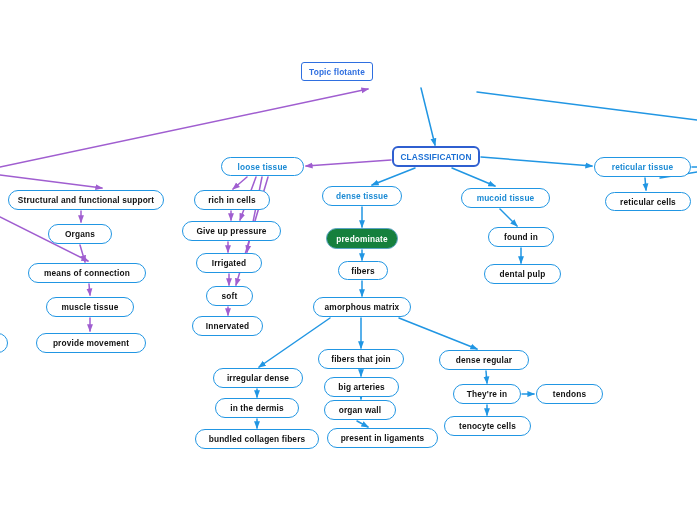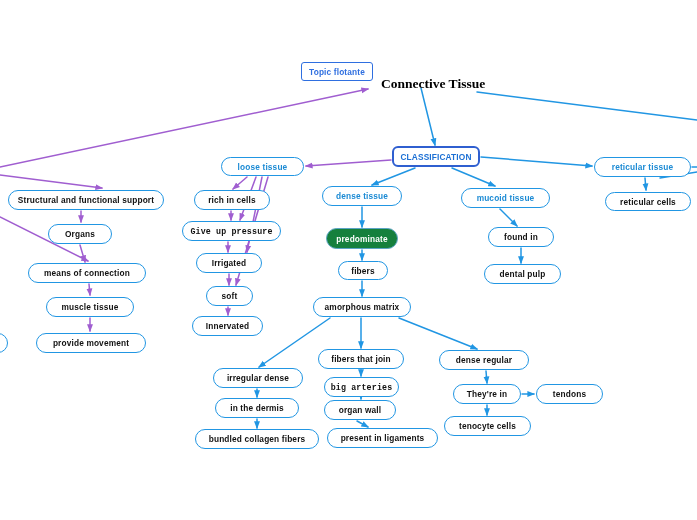--- a/index.html
+++ b/index.html
@@ -120,21 +120,20 @@
         <path d="M 257,389 L 257,397" stroke="#2196e3" stroke-width="1.5" fill="none" stroke-linecap="round" marker-end="url(#arrow-blue)"></path>
         <path d="M 257,419 L 257,428" stroke="#2196e3" stroke-width="1.5" fill="none" stroke-linecap="round" marker-end="url(#arrow-blue)"></path>
         <path d="M 486,371 L 487,383" stroke="#2196e3" stroke-width="1.5" fill="none" stroke-linecap="round" marker-end="url(#arrow-blue)"></path>
         <path d="M 522,394 L 534,394" stroke="#2196e3" stroke-width="1.5" fill="none" stroke-linecap="round" marker-end="url(#arrow-blue)"></path>
         <path d="M 487,405 L 487,415" stroke="#2196e3" stroke-width="1.5" fill="none" stroke-linecap="round" marker-end="url(#arrow-blue)"></path>
         <path d="M 500,209 L 517,226" stroke="#2196e3" stroke-width="1.5" fill="none" stroke-linecap="round" marker-end="url(#arrow-blue)"></path>
         <path d="M 521,248 L 521,263" stroke="#2196e3" stroke-width="1.5" fill="none" stroke-linecap="round" marker-end="url(#arrow-blue)"></path>
       </g>
   </svg>
 
-  <div class="title-text" style="left: 381px; top: 76px;">Connective Tissue</div>
 
   <div id="node-layer">
       <div class="node floating" style="left: 268px; top: 62px; width: 72px; height: 19px;">
         <span>Topic flotante</span>
       </div>
       <div class="node root" style="left: 392px; top: 146px; width: 88px; height: 21px;">
         <span>CLASSIFICATION</span>
       </div>
       <div class="node branch" style="left: 221px; top: 157px; width: 83px; height: 19px;">
         <span>loose tissue</span>
@@ -165,21 +164,21 @@
       </div>
       <div class="node " style="left: 36px; top: 333px; width: 110px; height: 20px; justify-content: center;">
         <span>provide movement</span>
       </div>
       <div class="node " style="left: -22px; top: 333px; width: 30px; height: 20px;">
         <span></span>
       </div>
       <div class="node " style="left: 194px; top: 190px; width: 76px; height: 20px;">
         <span>rich in cells</span>
       </div>
-      <div class="node " style="left: 182px; top: 221px; width: 99px; height: 20px; font-family: Liberation Mono, monospace;">
+      <div class="node " style="left: 182px; top: 221px; width: 99px; height: 20px;">
         <span>Give up pressure</span>
       </div>
       <div class="node " style="left: 196px; top: 253px; width: 66px; height: 20px;">
         <span>Irrigated</span>
       </div>
       <div class="node " style="left: 206px; top: 286px; width: 47px; height: 20px;">
         <span>soft</span>
       </div>
       <div class="node " style="left: 192px; top: 316px; width: 71px; height: 20px;">
         <span>Innervated</span>
@@ -189,21 +188,21 @@
       </div>
       <div class="node " style="left: 338px; top: 261px; width: 50px; height: 19px;">
         <span>fibers</span>
       </div>
       <div class="node " style="left: 313px; top: 297px; width: 98px; height: 20px;">
         <span>amorphous matrix</span>
       </div>
       <div class="node " style="left: 318px; top: 349px; width: 86px; height: 20px;">
         <span>fibers that join</span>
       </div>
-      <div class="node " style="left: 324px; top: 377px; width: 75px; height: 20px; font-family: Liberation Mono, monospace;">
+      <div class="node " style="left: 324px; top: 377px; width: 75px; height: 20px;">
         <span>big arteries</span>
       </div>
       <div class="node " style="left: 324px; top: 400px; width: 72px; height: 20px;">
         <span>organ wall</span>
       </div>
       <div class="node " style="left: 327px; top: 428px; width: 111px; height: 20px;">
         <span>present in ligaments</span>
       </div>
       <div class="node " style="left: 213px; top: 368px; width: 90px; height: 20px;">
         <span>irregular dense</span>

